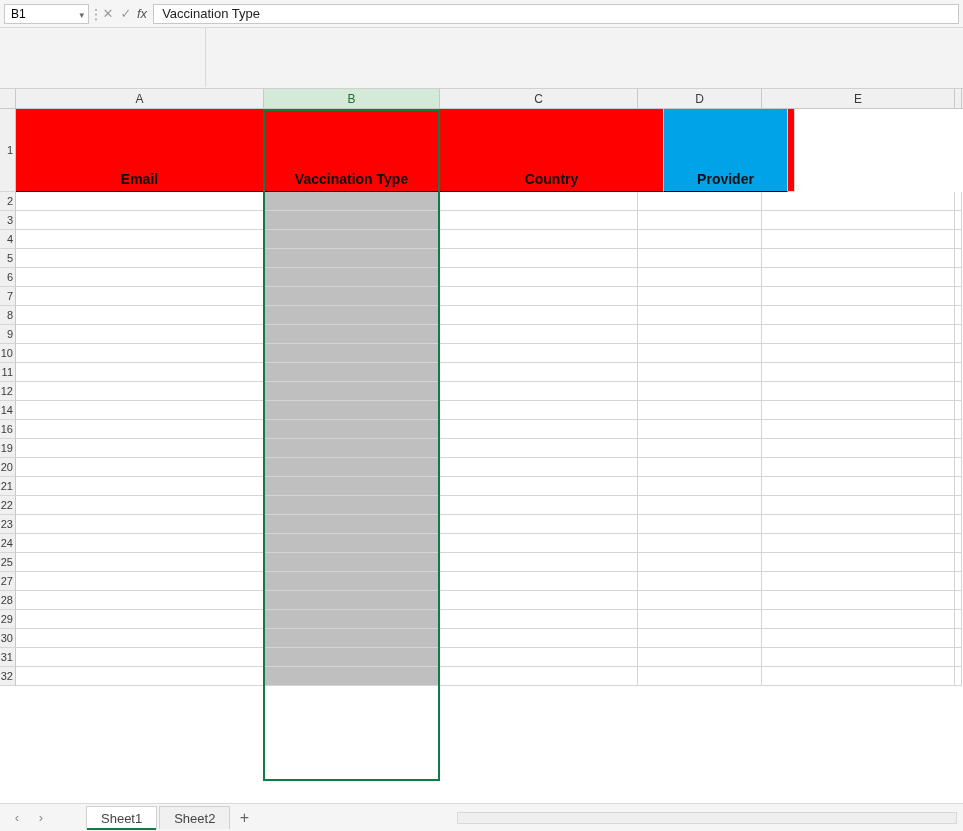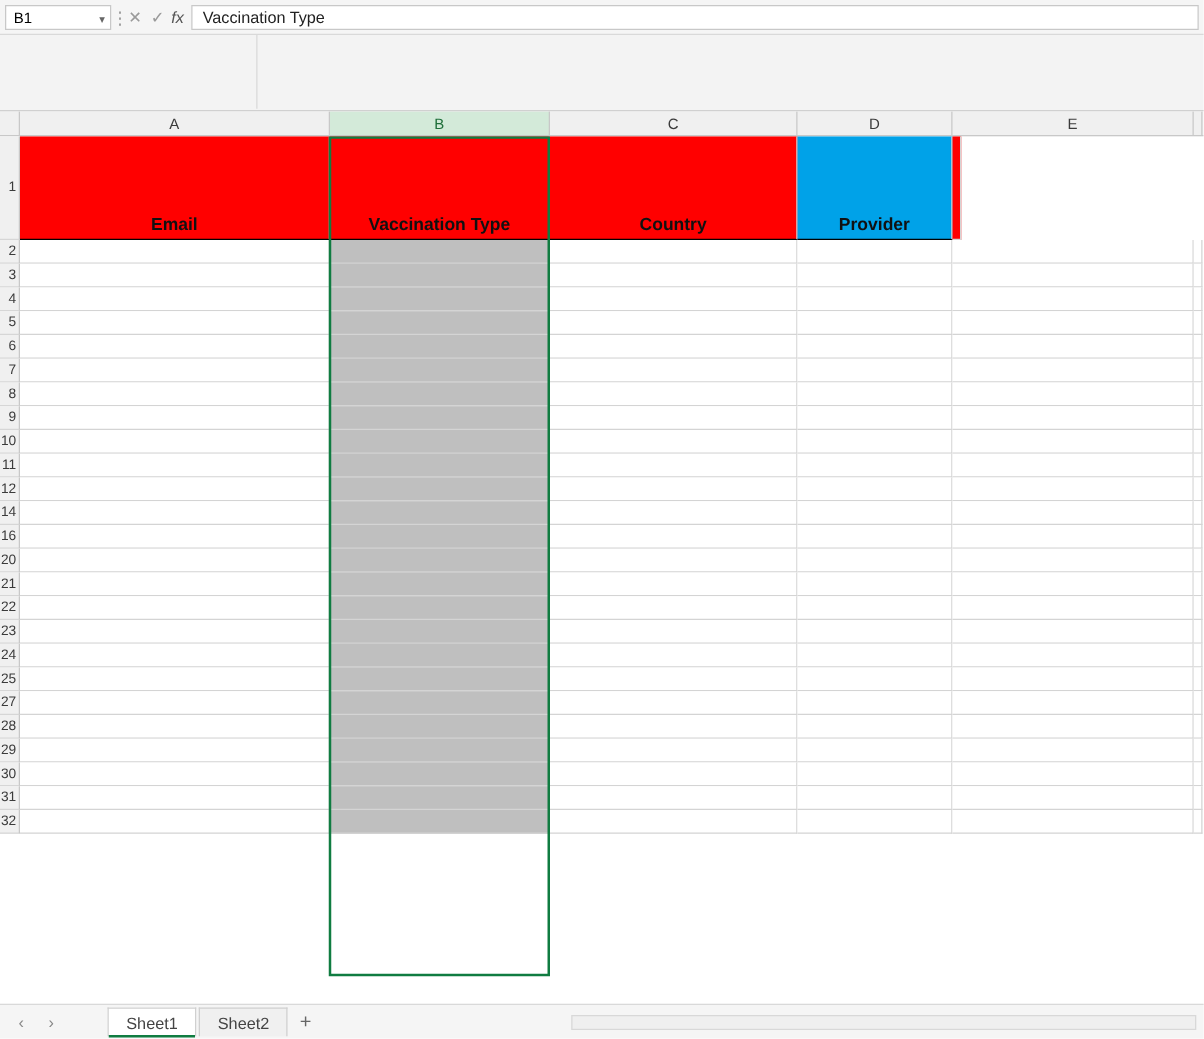--- a/index.html
+++ b/index.html
@@ -83,21 +83,21 @@
   <div class="rows">
 
     <div class="row r1">
         <div class="row-head">1</div>
         <div class="cell red" style="width: 248px;">
           <span>Email</span>
         </div>
         <div class="cell red" style="width: 176px;">
           <span>Vaccination Type</span>
         </div>
-        <div class="cell red" style="width: 198px; justify-content: center;">
+        <div class="cell red" style="width: 224px; justify-content: center;">
           <span>Country</span>
         </div>
         <div class="cell blue" style="width: 124px;">
           <span>Provider</span>
         </div>
         <div class="cell edge" style="width: 7px;"></div>
       </div>
       <div class="row">
         <div class="row-head">2</div>
         <div class="cell" style="width: 248px;"></div>
@@ -201,20 +201,29 @@
         <div class="row-head">14</div>
         <div class="cell" style="width: 248px;"></div>
         <div class="cell colsel" style="width: 176px;"></div>
         <div class="cell" style="width: 198px;"></div>
         <div class="cell" style="width: 124px;"></div>
         <div class="cell" style="width: 193px;"></div>
         <div class="cell" style="width: 7px;"></div>
       </div>
       <div class="row">
         <div class="row-head">16</div>
+        <div class="cell" style="width: 248px;"></div>
+        <div class="cell colsel" style="width: 176px;"></div>
+        <div class="cell" style="width: 198px;"></div>
+        <div class="cell" style="width: 124px;"></div>
+        <div class="cell" style="width: 193px;"></div>
+        <div class="cell" style="width: 7px;"></div>
+      </div>
+      <div class="row">
+        <div class="row-head">19</div>
         <div class="cell" style="width: 248px;"></div>
         <div class="cell colsel" style="width: 176px;"></div>
         <div class="cell" style="width: 198px;"></div>
         <div class="cell" style="width: 124px;"></div>
         <div class="cell" style="width: 193px;"></div>
         <div class="cell" style="width: 7px;"></div>
       </div>
       <div class="row">
         <div class="row-head">20</div>
         <div class="cell" style="width: 248px;"></div>

